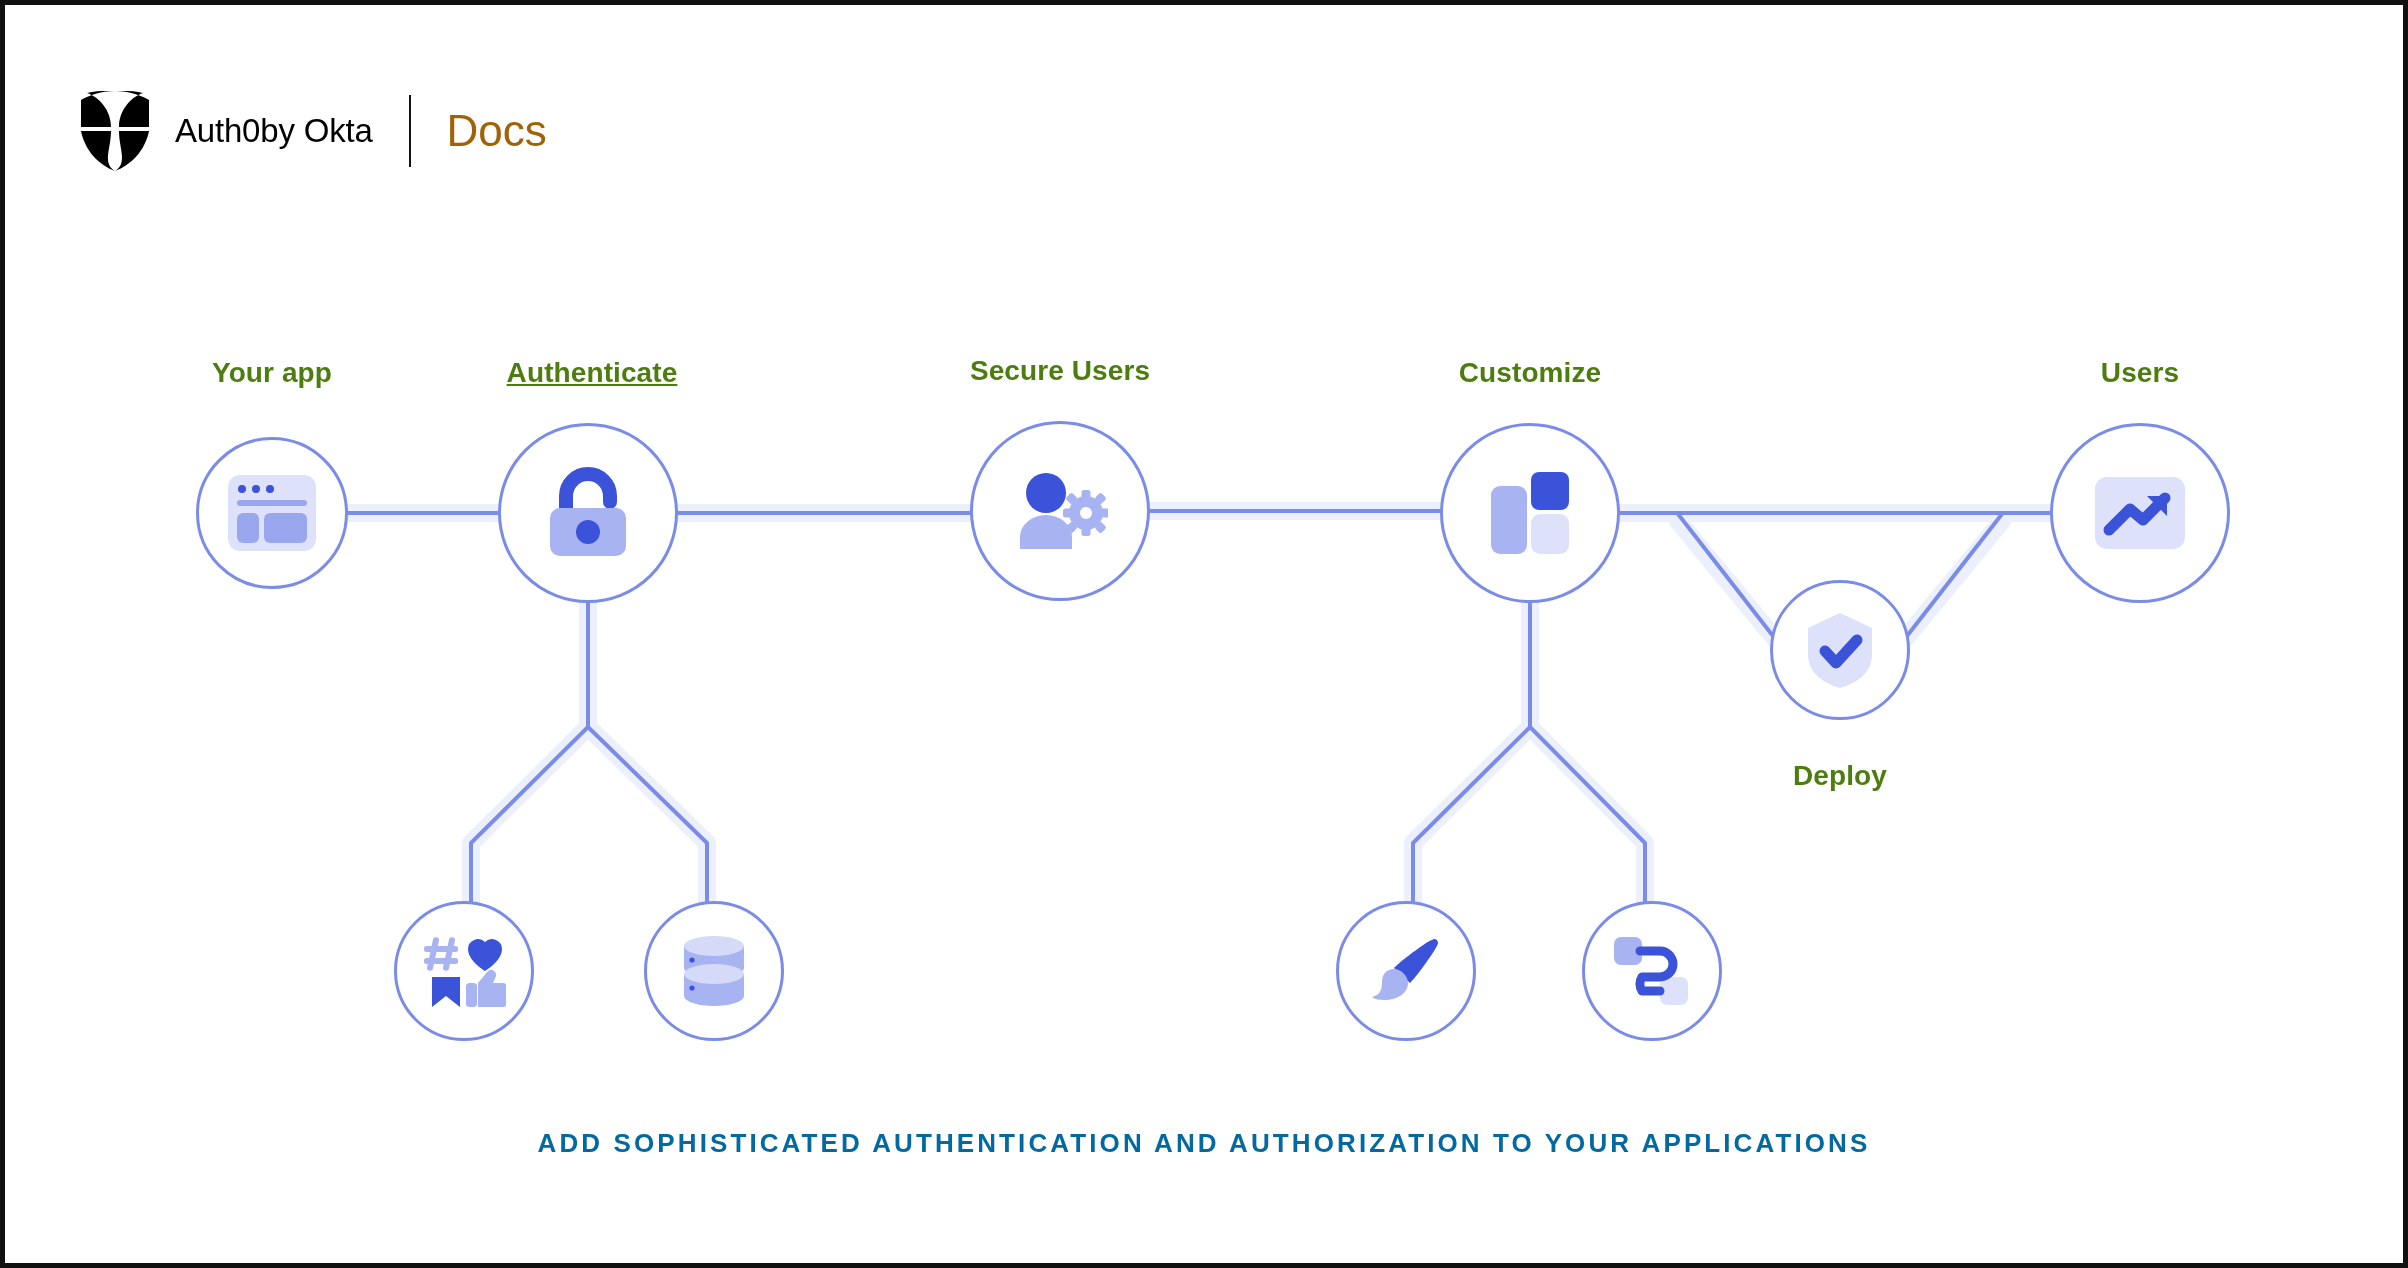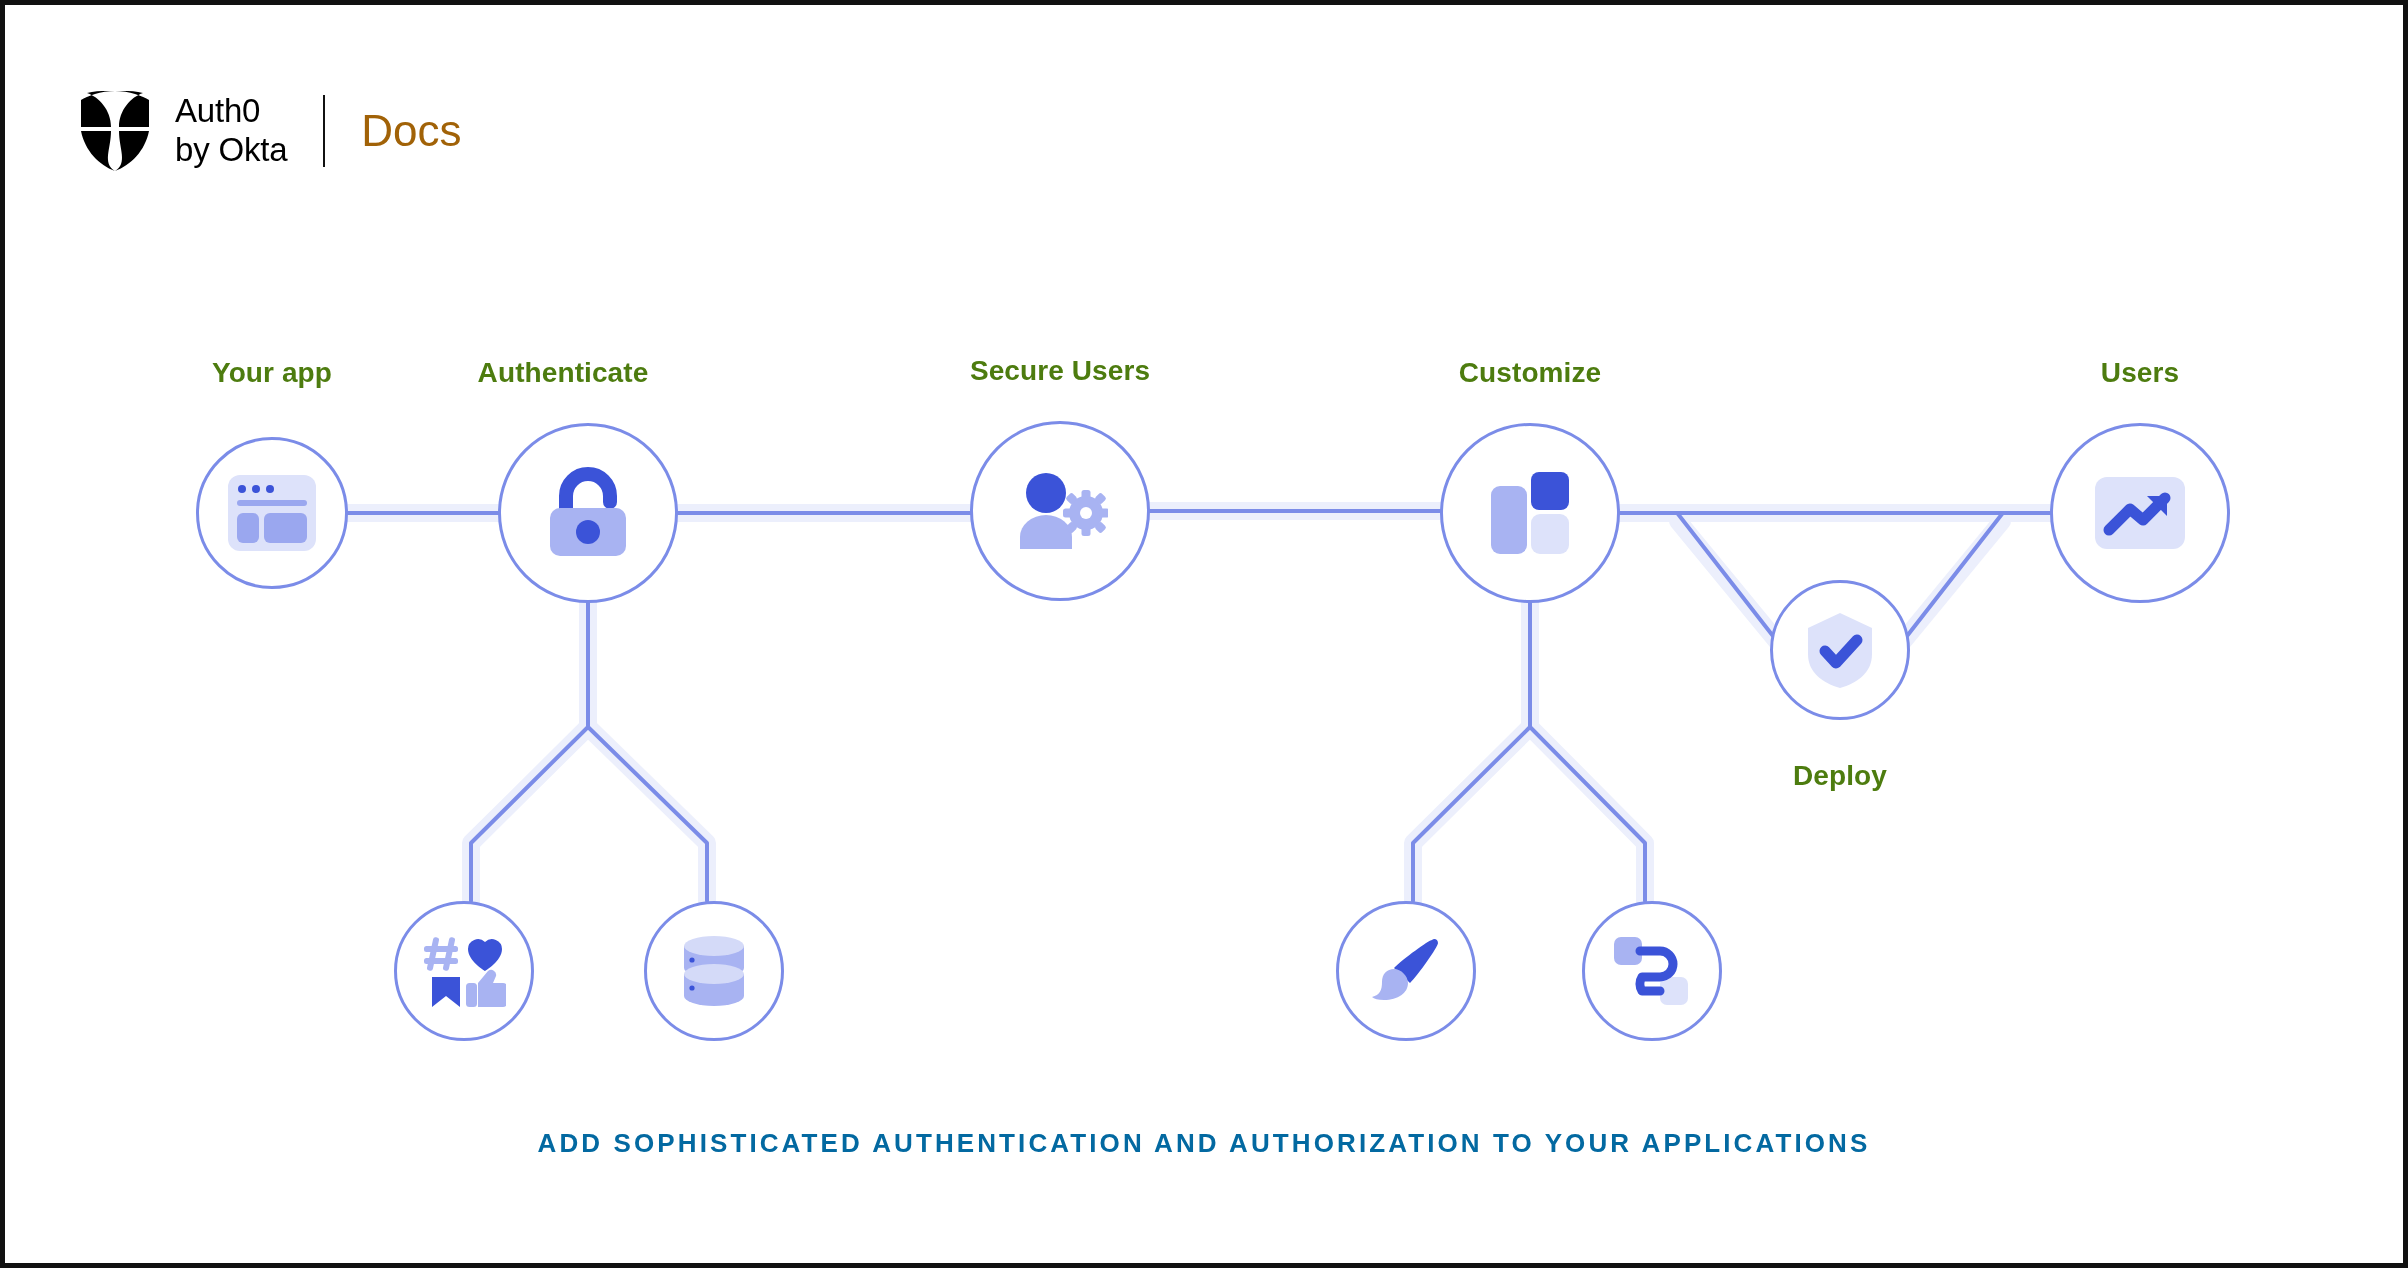--- a/index.html
+++ b/index.html
@@ -26,21 +26,21 @@
     left: 72px;
     top: 84px;
     display: flex;
     align-items: center;
     height: 84px;
   }
   .brand-shield { width: 76px; height: 84px; flex: 0 0 auto; }
   .brand-wordmark {
     margin-left: 22px;
     display: flex;
-    flex-direction: column;
+    flex-direction: row;
     justify-content: center;
     line-height: 1.18;
   }
   .brand-wordmark span {
     font-size: 33px;
     color: #000000;
     letter-spacing: -0.2px;
     white-space: nowrap;
   }
   .brand-divider {
@@ -171,21 +171,21 @@
         <rect x="0" y="0" width="88" height="76" rx="12" fill="#dde2fa"></rect>
         <circle cx="14" cy="14" r="4" fill="#3b53d8"></circle>
         <circle cx="28" cy="14" r="4" fill="#3b53d8"></circle>
         <circle cx="42" cy="14" r="4" fill="#3b53d8"></circle>
         <rect x="9" y="25" width="70" height="6" rx="3" fill="#9aa7ef"></rect>
         <rect x="9" y="38" width="22" height="30" rx="6" fill="#9aa7ef"></rect>
         <rect x="36" y="38" width="43" height="30" rx="6" fill="#9aa7ef"></rect>
       </svg>
     </div>
 
-    <div class="node-label" style="left:558px; top:352px;">Authenticate</div>
+    <div class="node-label" style="left:587px; top:352px;text-decoration:underline;">Authenticate</div>
     <div class="node node-lg" style="left:583px; top:508px;">
       <svg class="node-icon" width="88" height="94" viewBox="0 0 88 94">
         <path d="M22 46 V30 a22 22 0 0 1 44 0 v6" fill="none" stroke="#3b53d8" stroke-width="14" stroke-linecap="round"></path>
         <rect x="6" y="42" width="76" height="48" rx="10" fill="#a8b3f2"></rect>
         <circle cx="44" cy="66" r="12" fill="#3b53d8"></circle>
       </svg>
     </div>
 
     <div class="node-label" style="left:1055px; top:350px;">Secure Users</div>
     <div class="node node-lg" style="left:1055px; top:506px;">

